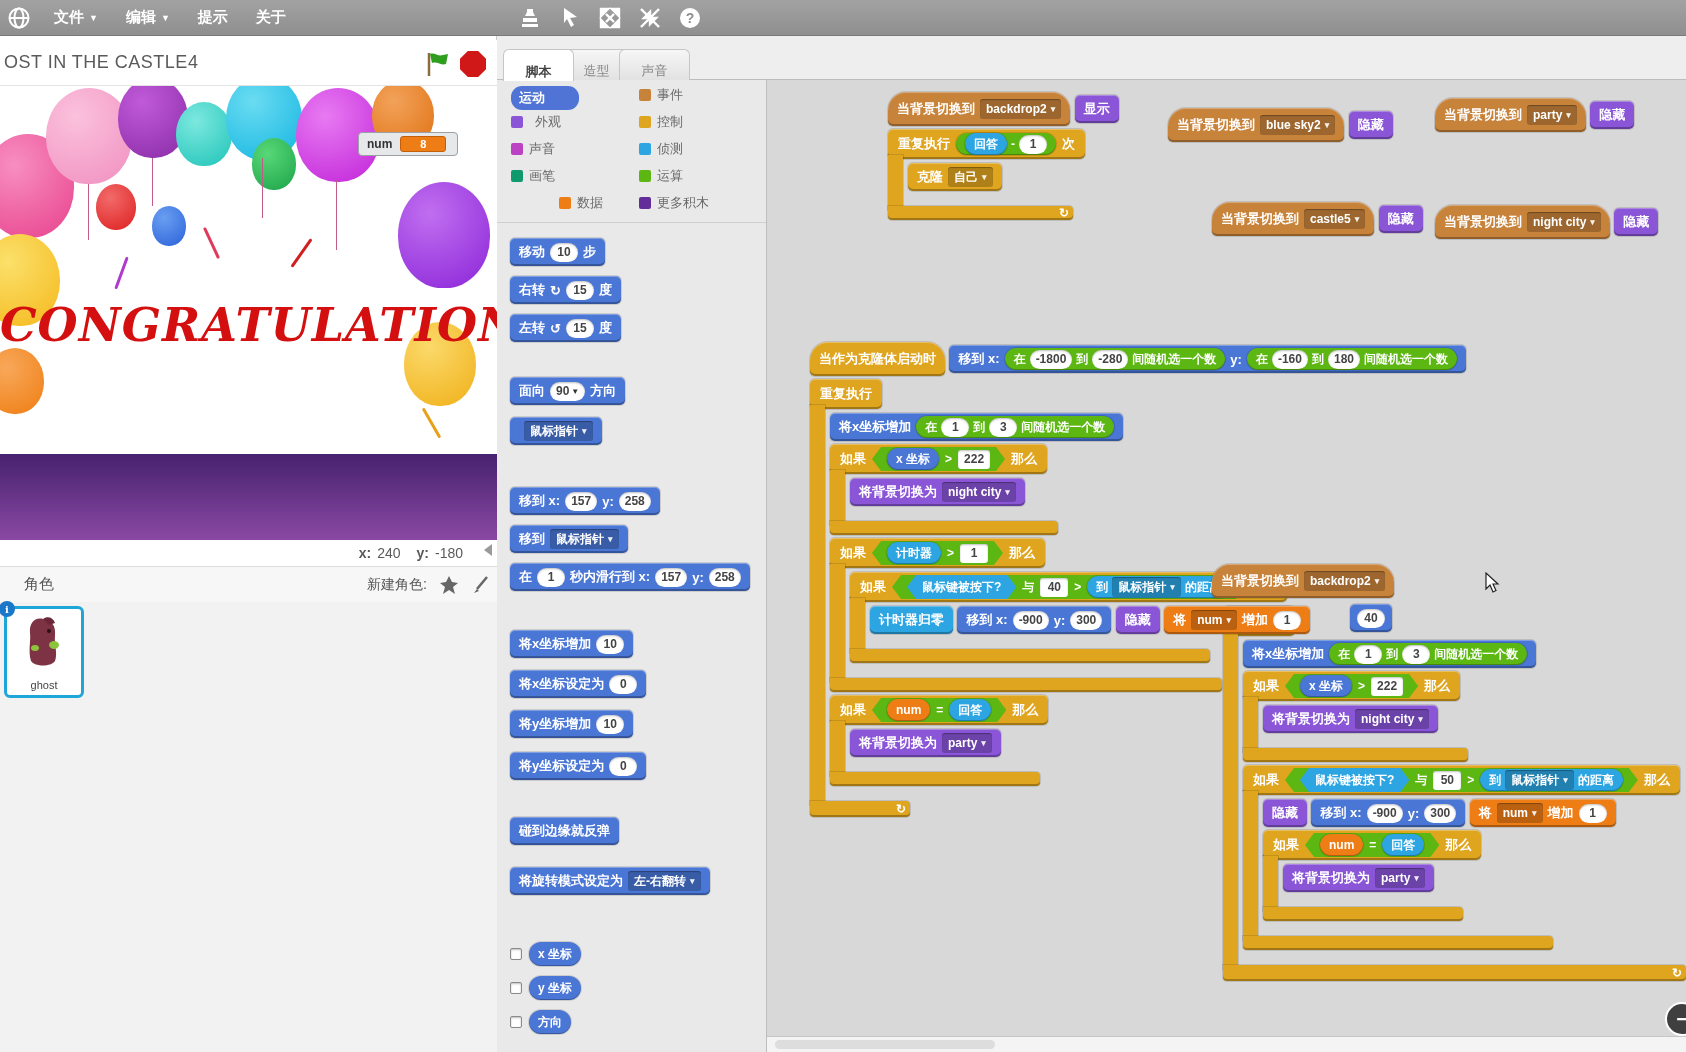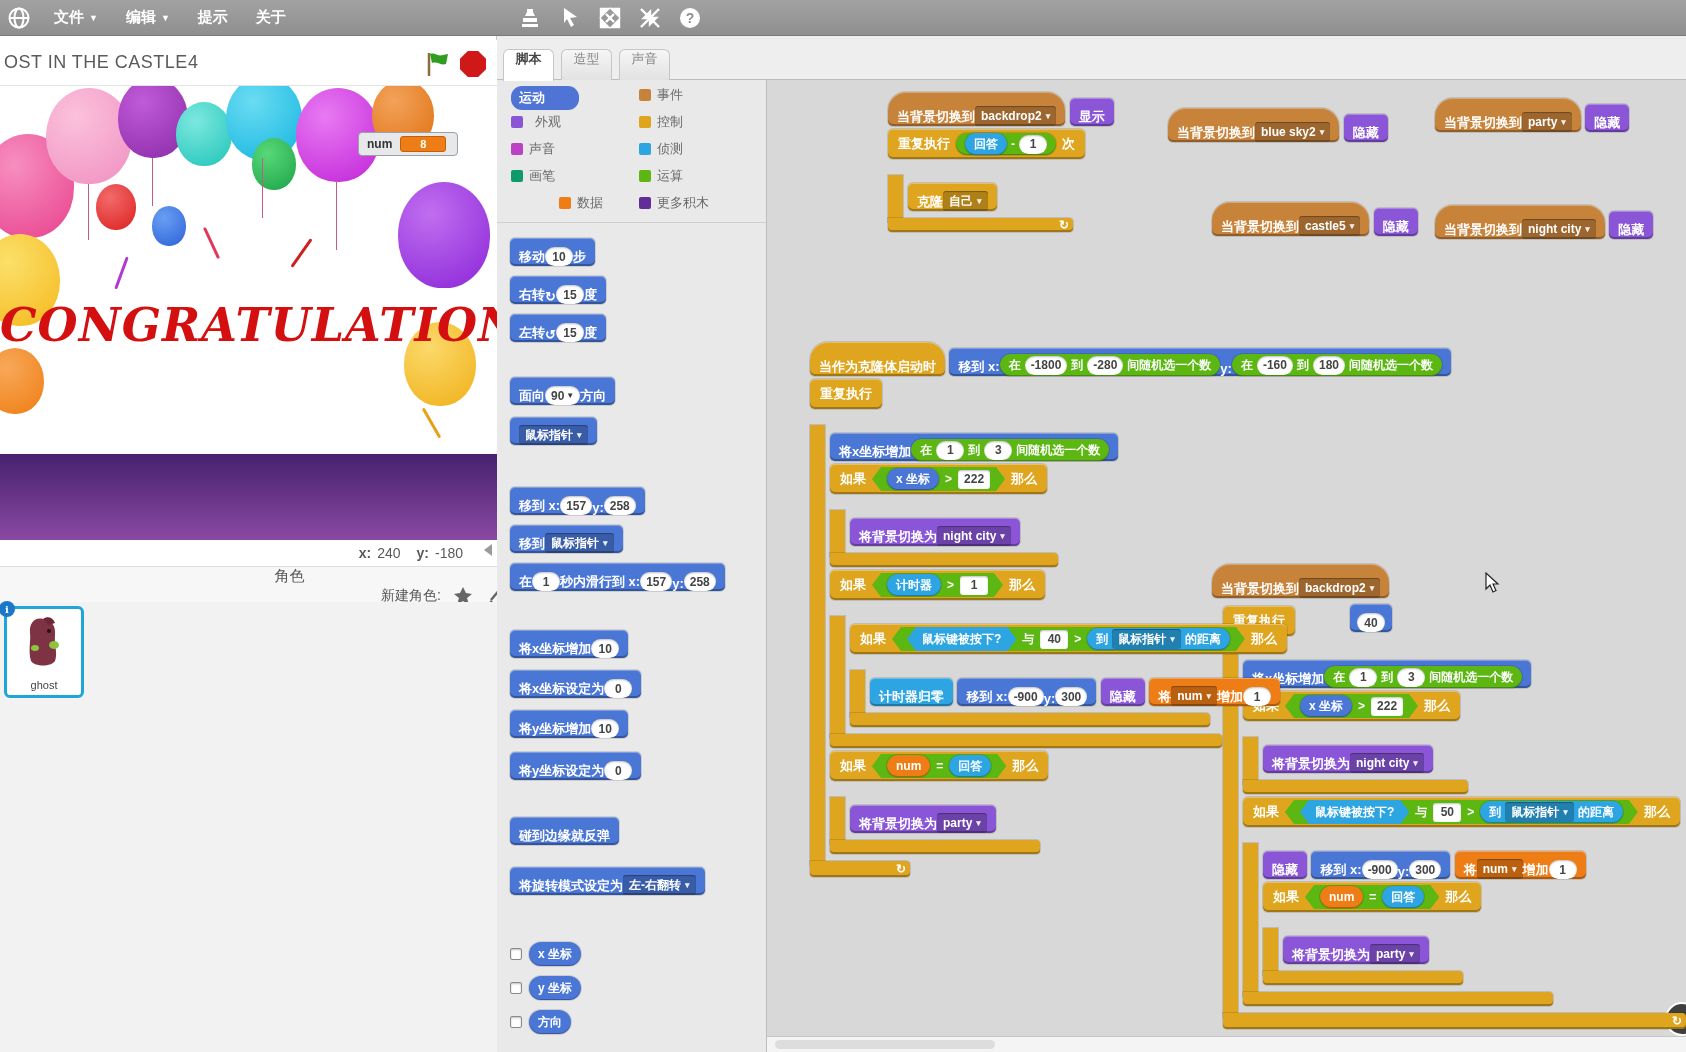--- a/index.html
+++ b/index.html
@@ -36,46 +36,46 @@
     border:1px solid #9aa0a4; border-radius:4px; display:flex; align-items:center; padding:0 4px 0 8px; gap:8px; }
   .watcher .wname { font-size:12px; font-weight:bold; color:#333; }
   .watcher .wval { background:#ee7d16; border:1px solid #c35f08; border-radius:3px; color:#fff;
     font-size:11px; font-weight:bold; width:46px; height:16px; display:flex; align-items:center; justify-content:center; }
   .coordstrip { position:absolute; left:0; top:504px; width:497px; height:26px; background:#fff;
     display:flex; align-items:center; justify-content:flex-end; gap:6px; padding-right:34px;
     color:#5a5a5a; font-size:14px; font-weight:bold; }
   .collapse { position:absolute; left:484px; top:508px; width:0; height:0;
     border-top:6px solid transparent; border-bottom:6px solid transparent; border-right:8px solid #9a9a9a; }
   .sphdr { position:absolute; left:0; top:530px; width:579px; height:36px; background:#f7f7f7;
-    border-top:1px solid #ddd; display:flex; align-items:center; padding:0 10px; color:#555; font-size:15px;flex-direction:column; }
+    border-top:1px solid #ddd; display:flex; align-items:center; padding:0 24px; color:#555; font-size:15px; }
   .newsprite { margin-left:auto; display:flex; align-items:center; gap:12px; color:#555; font-size:14px; }
   .nicon { width:20px; height:20px; display:flex; align-items:center; justify-content:center; }
   .splist { position:absolute; left:0; top:566px; width:497px; height:486px; background:#f2f2f2; }
   .thumb { position:absolute; top:4px; width:80px; height:92px; background:#fff; border:1px solid #d8d8d8;
     border-radius:6px; display:flex; flex-direction:column; align-items:center; justify-content:flex-start; padding-top:6px; }
   .thumb.sel { border:3px solid #1fa6d8; }
   .thumb .tlabel { font-size:11px; color:#444; margin-top:auto; margin-bottom:4px; }
   .ibadge { position:absolute; left:-8px; top:-8px; width:16px; height:16px; background:#1b78c8; color:#fff;
     border-radius:50%; font-size:10px; font-weight:bold; display:flex; align-items:center; justify-content:center; font-family:"DejaVu Serif",serif; }
 
   
   .tabstrip { position:absolute; left:497px; top:36px; width:1189px; height:44px; background:#eeeeee; border-bottom:1px solid #bdbdbd; }
-  .tab { position:absolute; top:13px; height:31px; width:51px; border:1px solid #c6c6c6; border-bottom:none;
-    border-radius:6px 6px 0 0; display:flex; align-items:flex-start; justify-content:center; font-size:13px; color:#888;
+  .tab { position:absolute; top:13px; height:31px; width:71px; border:1px solid #c6c6c6; border-bottom:none;
+    border-radius:6px 6px 0 0; display:flex; align-items:flex-end; justify-content:center; font-size:13px; color:#888;
     background:linear-gradient(#f6f6f6,#e2e2e2); }
   .tab.active { background:#fff; color:#444; font-weight:bold; height:32px; z-index:2; }
   .palette { position:absolute; left:497px; top:80px; width:270px; height:972px; background:#e9e9e9;
     border-right:1px solid #bdbdbd; overflow:hidden; }
   .catitem { position:absolute; display:flex; align-items:center; gap:6px; font-size:13px; color:#6a6a6a; }
   .sw { width:12px; height:12px; border-radius:2px; }
   .catsel { background:#4f74d6; color:#fff; font-weight:bold; border-radius:3px; padding:3px 34px 3px 8px; }
   .catline { position:absolute; left:497px; top:222px; width:269px; height:1px; background:#cfcfcf; }
 
   
-  .b { display:inline-flex; align-items:flex-end; height:28px; padding:0 9px; border-radius:5px;
+  .b { display:inline-flex; align-items:center; gap:5px; height:28px; padding:0 9px; border-radius:5px;
     color:#fff; font-size:13px; font-weight:bold; white-space:nowrap;
     box-shadow:inset 0 -2px rgba(0,0,0,.28), inset 0 1px rgba(255,255,255,.3), 0 0 0 1px rgba(0,0,0,.12); }
   .mo { background:#4a76d6; } .lo { background:#8a55d7; } .se { background:#2ca5e2; }
   .op { background:#5cb712; } .ev { background:#c8833b; } .ctl { background:#e0a51e; } .da { background:#ee7d16; }
   .hat { border-radius:18px 18px 5px 5px; height:34px; }
   .rep { height:22px; border-radius:12px; padding:0 9px; font-size:12px; display:inline-flex; align-items:center; gap:4px;
     color:#fff; font-weight:bold; box-shadow:inset 0 -1px rgba(0,0,0,.25), 0 0 0 1px rgba(0,0,0,.12); }
   .inw { background:#fff; color:#444; height:19px; min-width:28px; border-radius:10px; padding:0 6px; font-size:12px;
     font-weight:bold; display:inline-flex; align-items:center; justify-content:center; box-shadow:inset 0 1px 2px rgba(0,0,0,.25); }
   .insq { border-radius:3px; }
@@ -88,21 +88,21 @@
   .inw .carw { font-size:8px; color:#333; margin-left:2px; }
   .chk { width:12px; height:12px; background:#fff; border:1px solid #8a8a8a; border-radius:2px;
     box-shadow:inset 0 1px 2px rgba(0,0,0,.25); margin-right:7px; }
   .palrow { position:absolute; display:flex; align-items:center; }
 
   
   .c { position:relative; --cc:#e0a51e; }
   .chead { display:inline-flex; gap:6px; align-items:center; height:30px; padding:0 10px; background:var(--cc);
     border-radius:5px; color:#fff; font-weight:bold; font-size:13px; white-space:nowrap;
     box-shadow:inset 0 -2px rgba(0,0,0,.28), inset 0 1px rgba(255,255,255,.3), 0 0 0 1px rgba(0,0,0,.12); }
-  .cbody { position:relative; padding:4px 0 4px 20px; min-height:12px;margin-top:20px; }
+  .cbody { position:relative; padding:4px 0 12px 20px; min-height:12px; }
   .cbody::before { content:""; position:absolute; left:0; top:-4px; bottom:-4px; width:15px; background:var(--cc);
     box-shadow:0 0 0 1px rgba(0,0,0,.12); }
   .cfoot { height:14px; border-radius:0 4px 4px 4px; background:var(--cc); width:var(--fw,170px); position:relative;
     box-shadow:inset 0 -2px rgba(0,0,0,.28), 0 0 0 1px rgba(0,0,0,.12); display:flex; align-items:center; justify-content:flex-end; }
   .looparrow { color:#fff; font-size:12px; font-weight:bold; line-height:10px; padding-right:4px; }
   .stack > * { margin-bottom:3px; display:block; }
   .stack .b, .stack .chead { display:inline-flex; }
   .script { position:absolute; }
 
   

